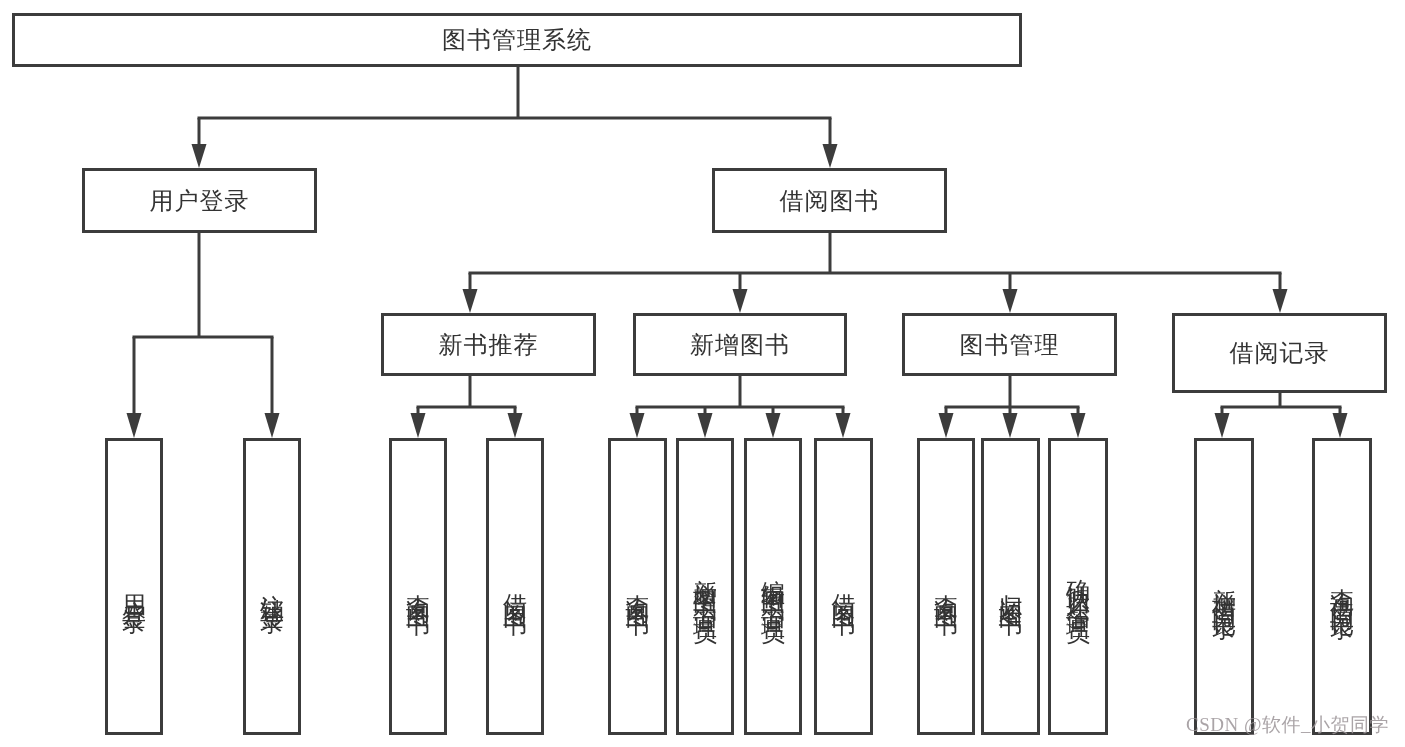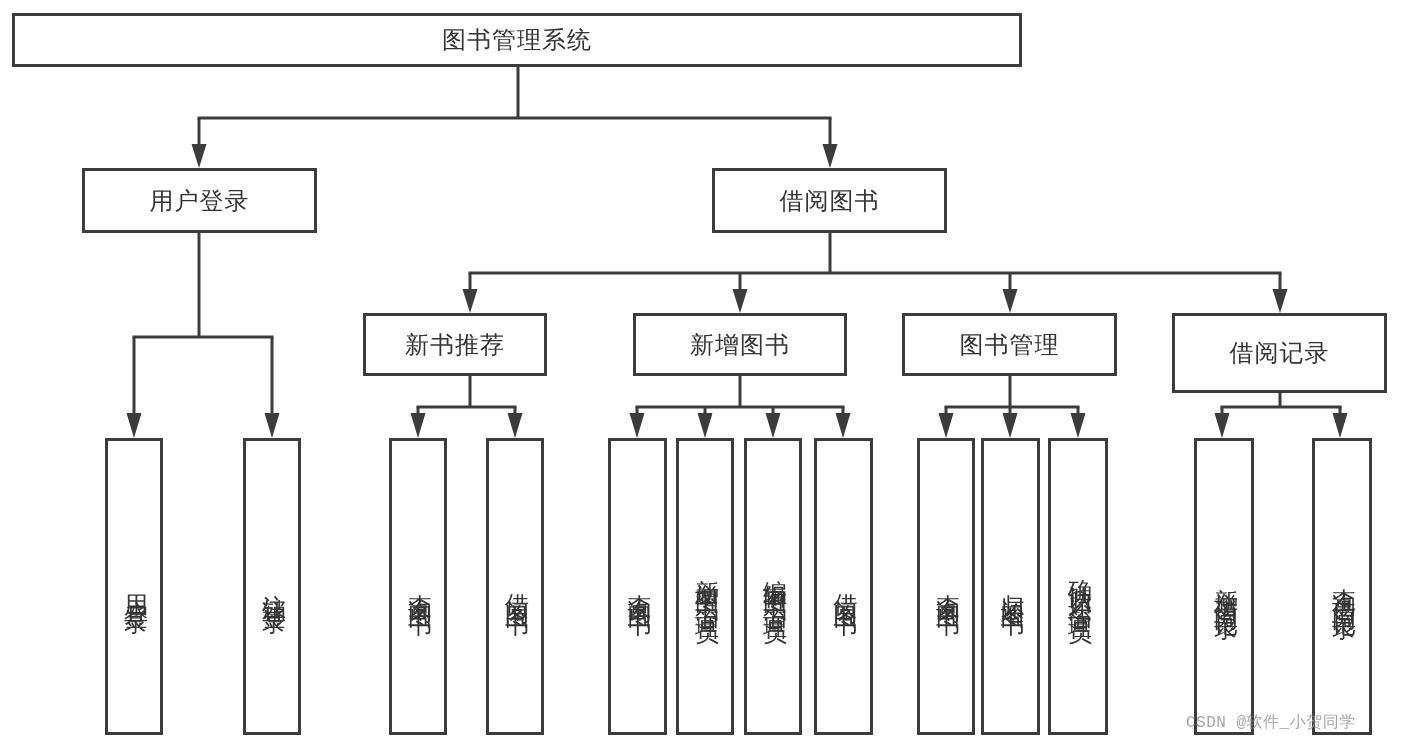--- a/index.html
+++ b/index.html
@@ -1,21 +1,21 @@
 <!DOCTYPE html>
 <html><head>
 <meta charset="utf-8">
 <style>
   html,body { margin:0; padding:0; background:#fff; }
   .stage {
     position:relative;
     width:1405px; height:747px;
     background:#ffffff;
     overflow:hidden;
-    font-family:Liberation Mono, monospace;
+    font-family:Liberation Serif, serif;
     color:#333333;
   }
   .connectors { position:absolute; left:0; top:0; z-index:1; }
   .box {
     position:absolute;
     box-sizing:border-box;
     background:#ffffff;
     border:3px solid #3c3c3c;
     display:flex;
     align-items:center;
@@ -29,21 +29,21 @@
   .v {
     writing-mode:vertical-rl;
     text-orientation:mixed;
     letter-spacing:6px;
     line-height:1;
   }
   .watermark {
     position:absolute;
     left:1186px; top:712px;
     z-index:5;
-    font-size:16px;
+    font-size:19px;
     letter-spacing:0.5px;
     color:rgba(155,148,152,0.85);
     white-space:nowrap;
   }
 </style>
 </head>
 <body>
 
 <div class="stage">
 
@@ -107,21 +107,21 @@
     <polygon points="1214.5,413 1229.5,413 1222,438" stroke="none"></polygon>
     <line x1="1340" y1="407" x2="1340" y2="416"></line>
     <polygon points="1332.5,413 1347.5,413 1340,438" stroke="none"></polygon>
   </svg>
 
   <div class="box" style="left:12px;top:13px;width:1010px;height:54px">图书管理系统</div>
 
   <div class="box" style="left:82px;top:168px;width:235px;height:65px">用户登录</div>
   <div class="box" style="left:712px;top:168px;width:235px;height:65px">借阅图书</div>
 
-  <div class="box" style="left:363px;top:313px;width:184px;height:63px">新书推荐</div>
+  <div class="box" style="left:381px;top:313px;width:215px;height:63px">新书推荐</div>
   <div class="box" style="left:633px;top:313px;width:214px;height:63px">新增图书</div>
   <div class="box" style="left:902px;top:313px;width:215px;height:63px">图书管理</div>
   <div class="box" style="left:1172px;top:313px;width:215px;height:80px">借阅记录</div>
 
   <div class="box v" style="left:105px;top:438px;width:58px;height:297px">用户登录</div>
   <div class="box v" style="left:243px;top:438px;width:58px;height:297px">注销登录</div>
 
   <div class="box v" style="left:389px;top:438px;width:58px;height:297px">查询图书</div>
   <div class="box v" style="left:486px;top:438px;width:58px;height:297px">借阅图书</div>
 

